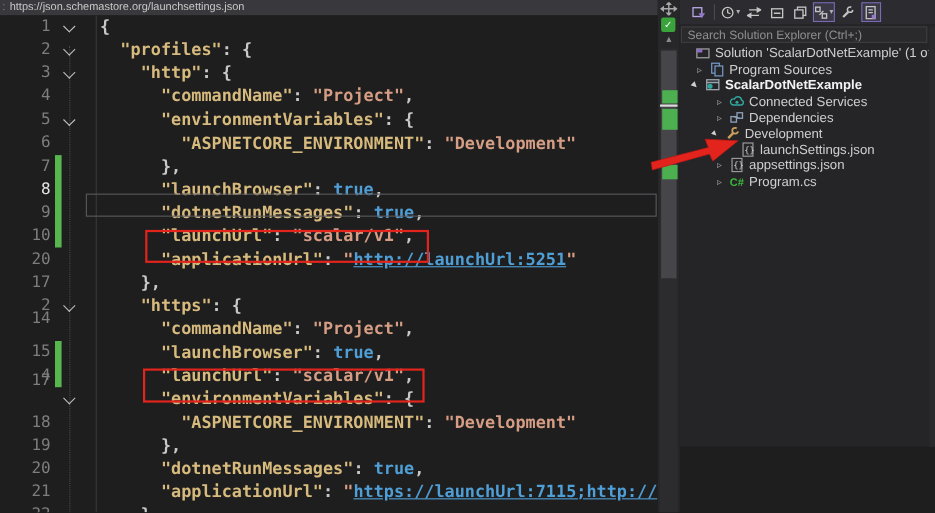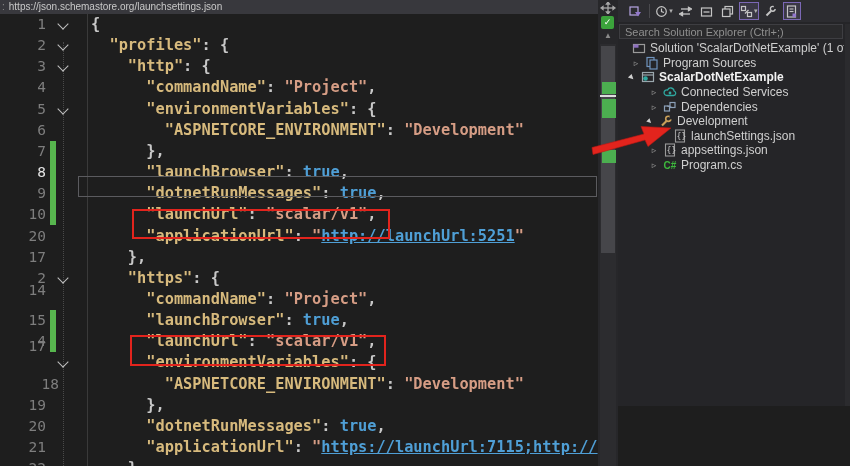--- a/index.html
+++ b/index.html
@@ -116,21 +116,21 @@
         <div class="ln" style="top: 190.35px;">10</div>
         <div class="ln" style="top: 211.5px;">20</div>
         <div class="ln" style="top: 232.65px;">17</div>
         <div class="ln" style="top: 253.8px;">2</div>
         <div class="fold" style="top: 259.8px;"></div>
         <div class="ln" style="top: 266px;">14</div>
         <div class="ln" style="top: 296.1px;">15</div>
         <div class="ln" style="top: 317.25px;">4</div>
         <div class="ln" style="top: 322px;">17</div>
         <div class="fold" style="top: 344.4px;"></div>
-        <div class="ln" style="top: 359.55px; margin-left: 13px;">18</div>
+        <div class="ln" style="top: 359.55px;">18</div>
         <div class="ln" style="top: 380.7px;">19</div>
         <div class="ln" style="top: 401.85px;">20</div>
         <div class="ln" style="top: 423px;">21</div>
         <div class="ln" style="top: 444.15px;">22</div>
       </div>
     <div id="gutter-divider"></div>
     <div id="code">
         <div class="crow" style="top: 0px;"><span class="ctext"><span class="t-p">{</span></span></div>
         <div class="crow" style="top: 21.15px;"><span class="ctext"><span class="t-w">  </span><span class="t-k">"profiles"</span><span class="t-p">: {</span></span></div>
         <div class="crow" style="top: 42.3px;"><span class="ctext"><span class="t-w">    </span><span class="t-k">"http"</span><span class="t-p">: {</span></span></div>

